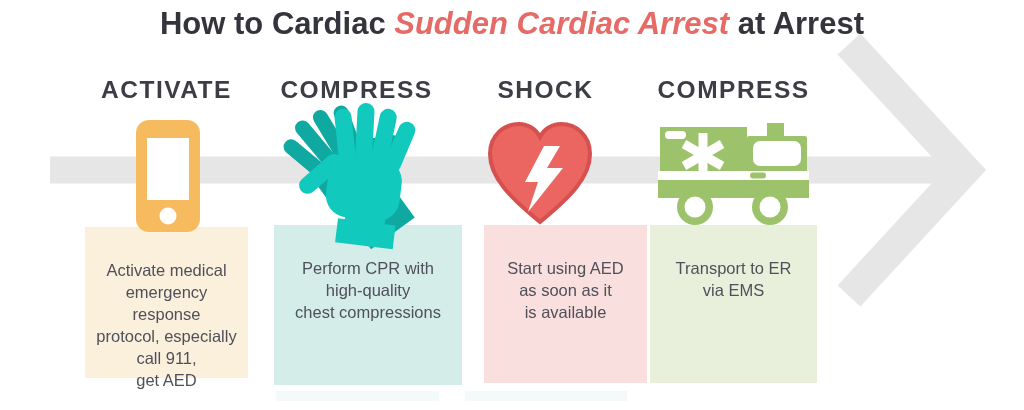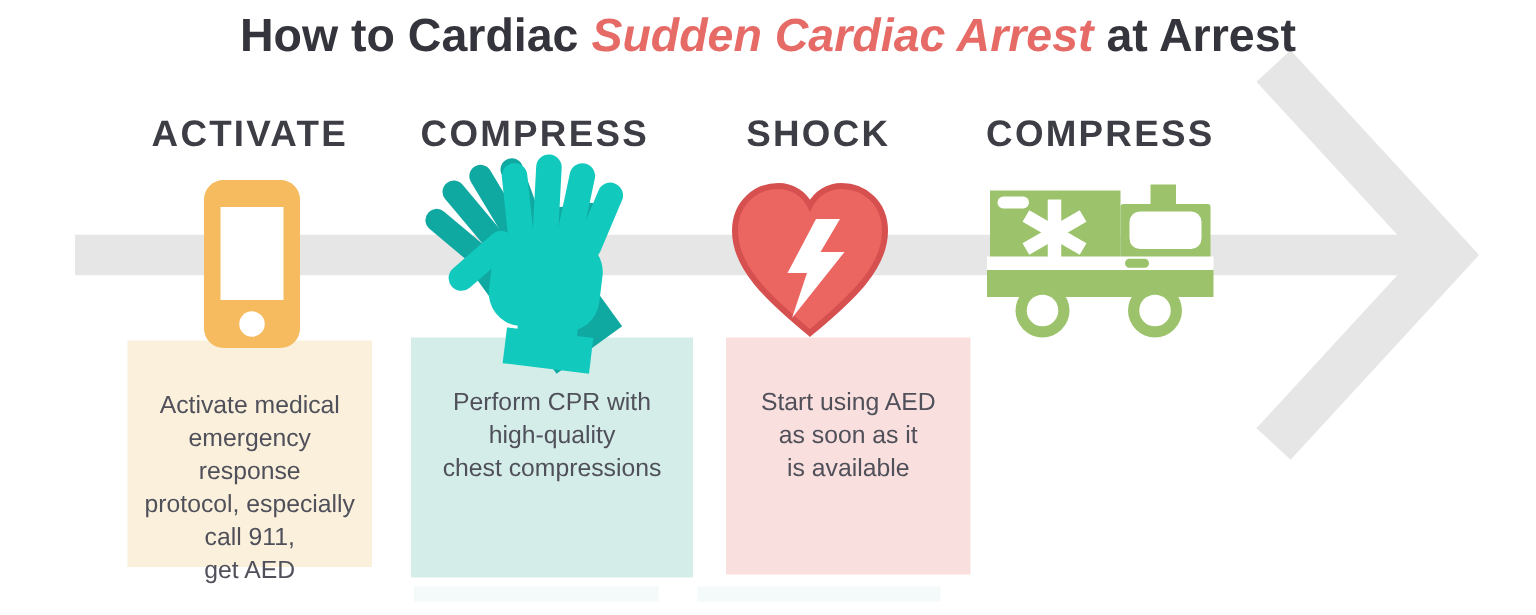--- a/index.html
+++ b/index.html
@@ -134,14 +134,18 @@
   <div class="card card2">
     <div class="card-text">Perform CPR with
 high-quality
 chest compressions</div>
   </div>
   <div class="card card3">
     <div class="card-text">Start using AED
 as soon as it
 is available</div>
   </div>
+  <div class="card card4">
+    <div class="card-text">Transport to ER
+via EMS</div>
+  </div>
 
 </div>
 
 </body></html>

